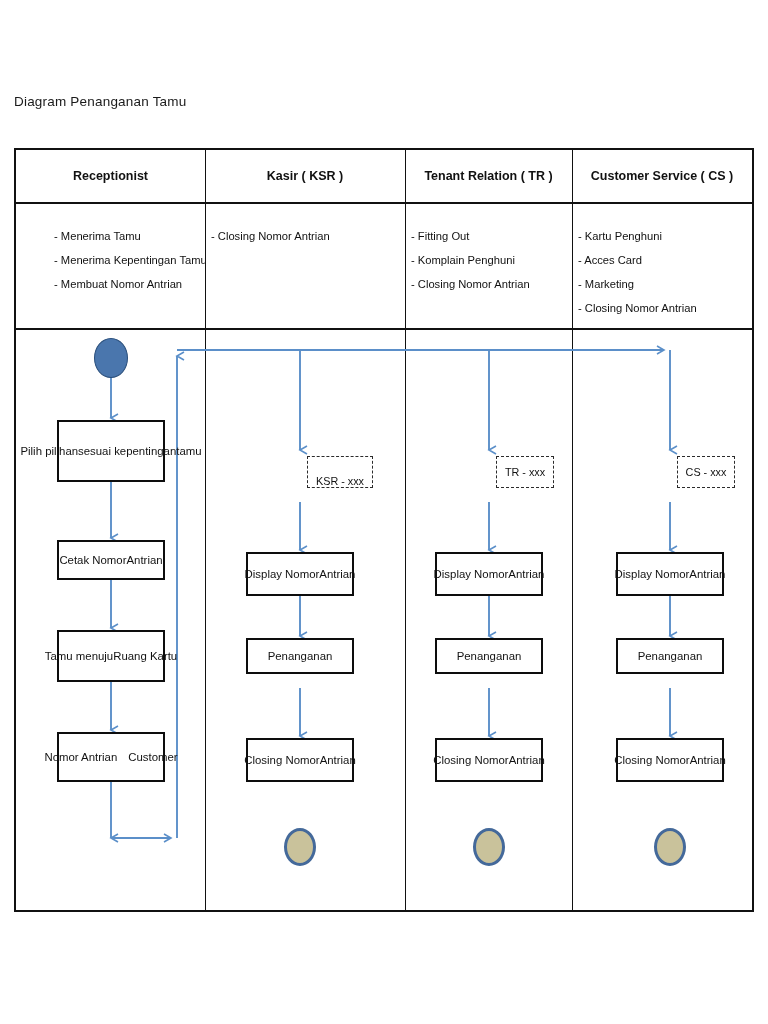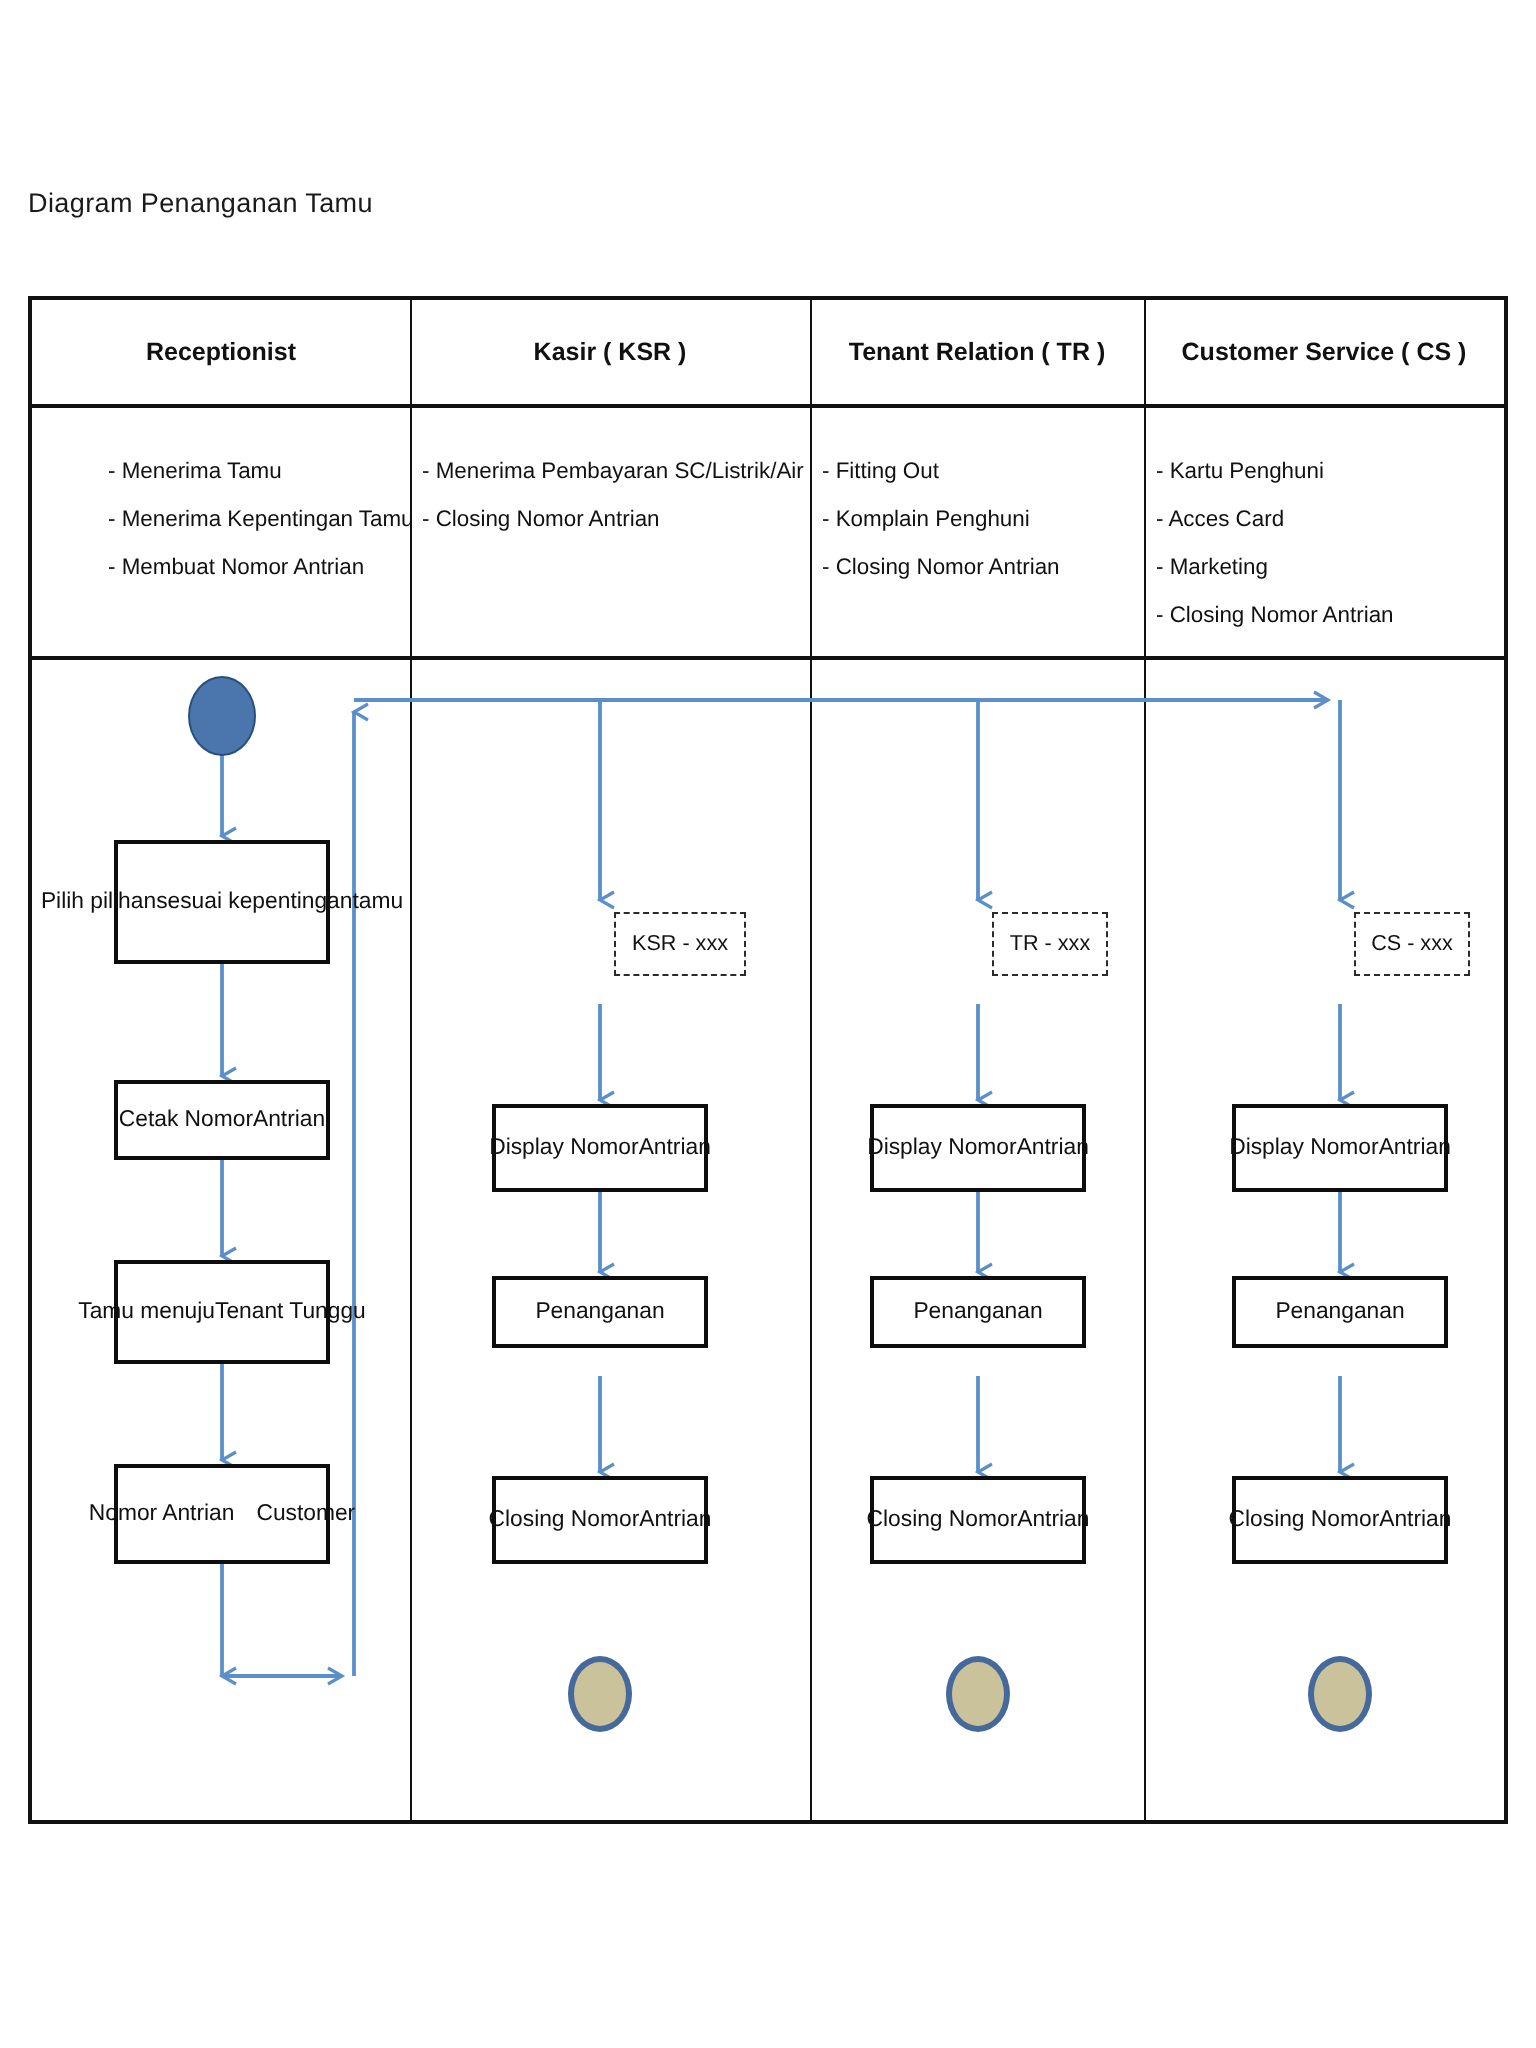--- a/index.html
+++ b/index.html
@@ -171,21 +171,20 @@
     <div class="header-cell" style="left:556px;width:180px;">
       <span>Customer Service ( CS )</span>
     </div>
 
     <div class="desc-cell" style="left:0px;width:189px;margin-left:32px;">
       <div class="desc-line">- Menerima Tamu</div>
       <div class="desc-line">- Menerima Kepentingan Tamu</div>
       <div class="desc-line">- Membuat Nomor Antrian</div>
     </div>
     <div class="desc-cell" style="left:189px;width:200px;">
-      <div class="desc-line">- Menerima Pembayaran SC/Listrik/Air</div>
       <div class="desc-line">- Closing Nomor Antrian</div>
     </div>
     <div class="desc-cell" style="left:389px;width:167px;">
       <div class="desc-line">- Fitting Out</div>
       <div class="desc-line">- Komplain Penghuni</div>
       <div class="desc-line">- Closing Nomor Antrian</div>
     </div>
     <div class="desc-cell" style="left:556px;width:180px;">
       <div class="desc-line">- Kartu Penghuni</div>
       <div class="desc-line">- Acces Card</div>
@@ -247,29 +246,29 @@
         <span>tamu</span>
       </div>
 
       <div class="proc-box" style="left:41px;top:210px;width:108px;height:40px;">
         <span>Cetak Nomor</span>
         <span>Antrian</span>
       </div>
 
       <div class="proc-box" style="left:41px;top:300px;width:108px;height:52px;">
         <span>Tamu menuju</span>
-        <span>Tenant Tunggu</span>
+        <span>Ruang Kartu</span>
       </div>
 
       <div class="proc-box" style="left:41px;top:402px;width:108px;height:50px;gap:11px;">
         <span>Nomor Antrian</span>
         <span>Customer</span>
       </div>
 
-      <div class="note-box" style="left:291px;top:296px;width:66px;height:32px;top:126px;">
+      <div class="note-box" style="left:291px;top:296px;width:66px;height:32px;top:126px;align-items:flex-end;">
         <span>KSR - xxx</span>
       </div>
       <div class="proc-box" style="left:230px;top:222px;width:108px;height:44px;">
         <span>Display Nomor</span>
         <span>Antrian</span>
       </div>
       <div class="proc-box" style="left:230px;top:308px;width:108px;height:36px;">
         <span>Penanganan</span>
       </div>
       <div class="proc-box" style="left:230px;top:408px;width:108px;height:44px;">

